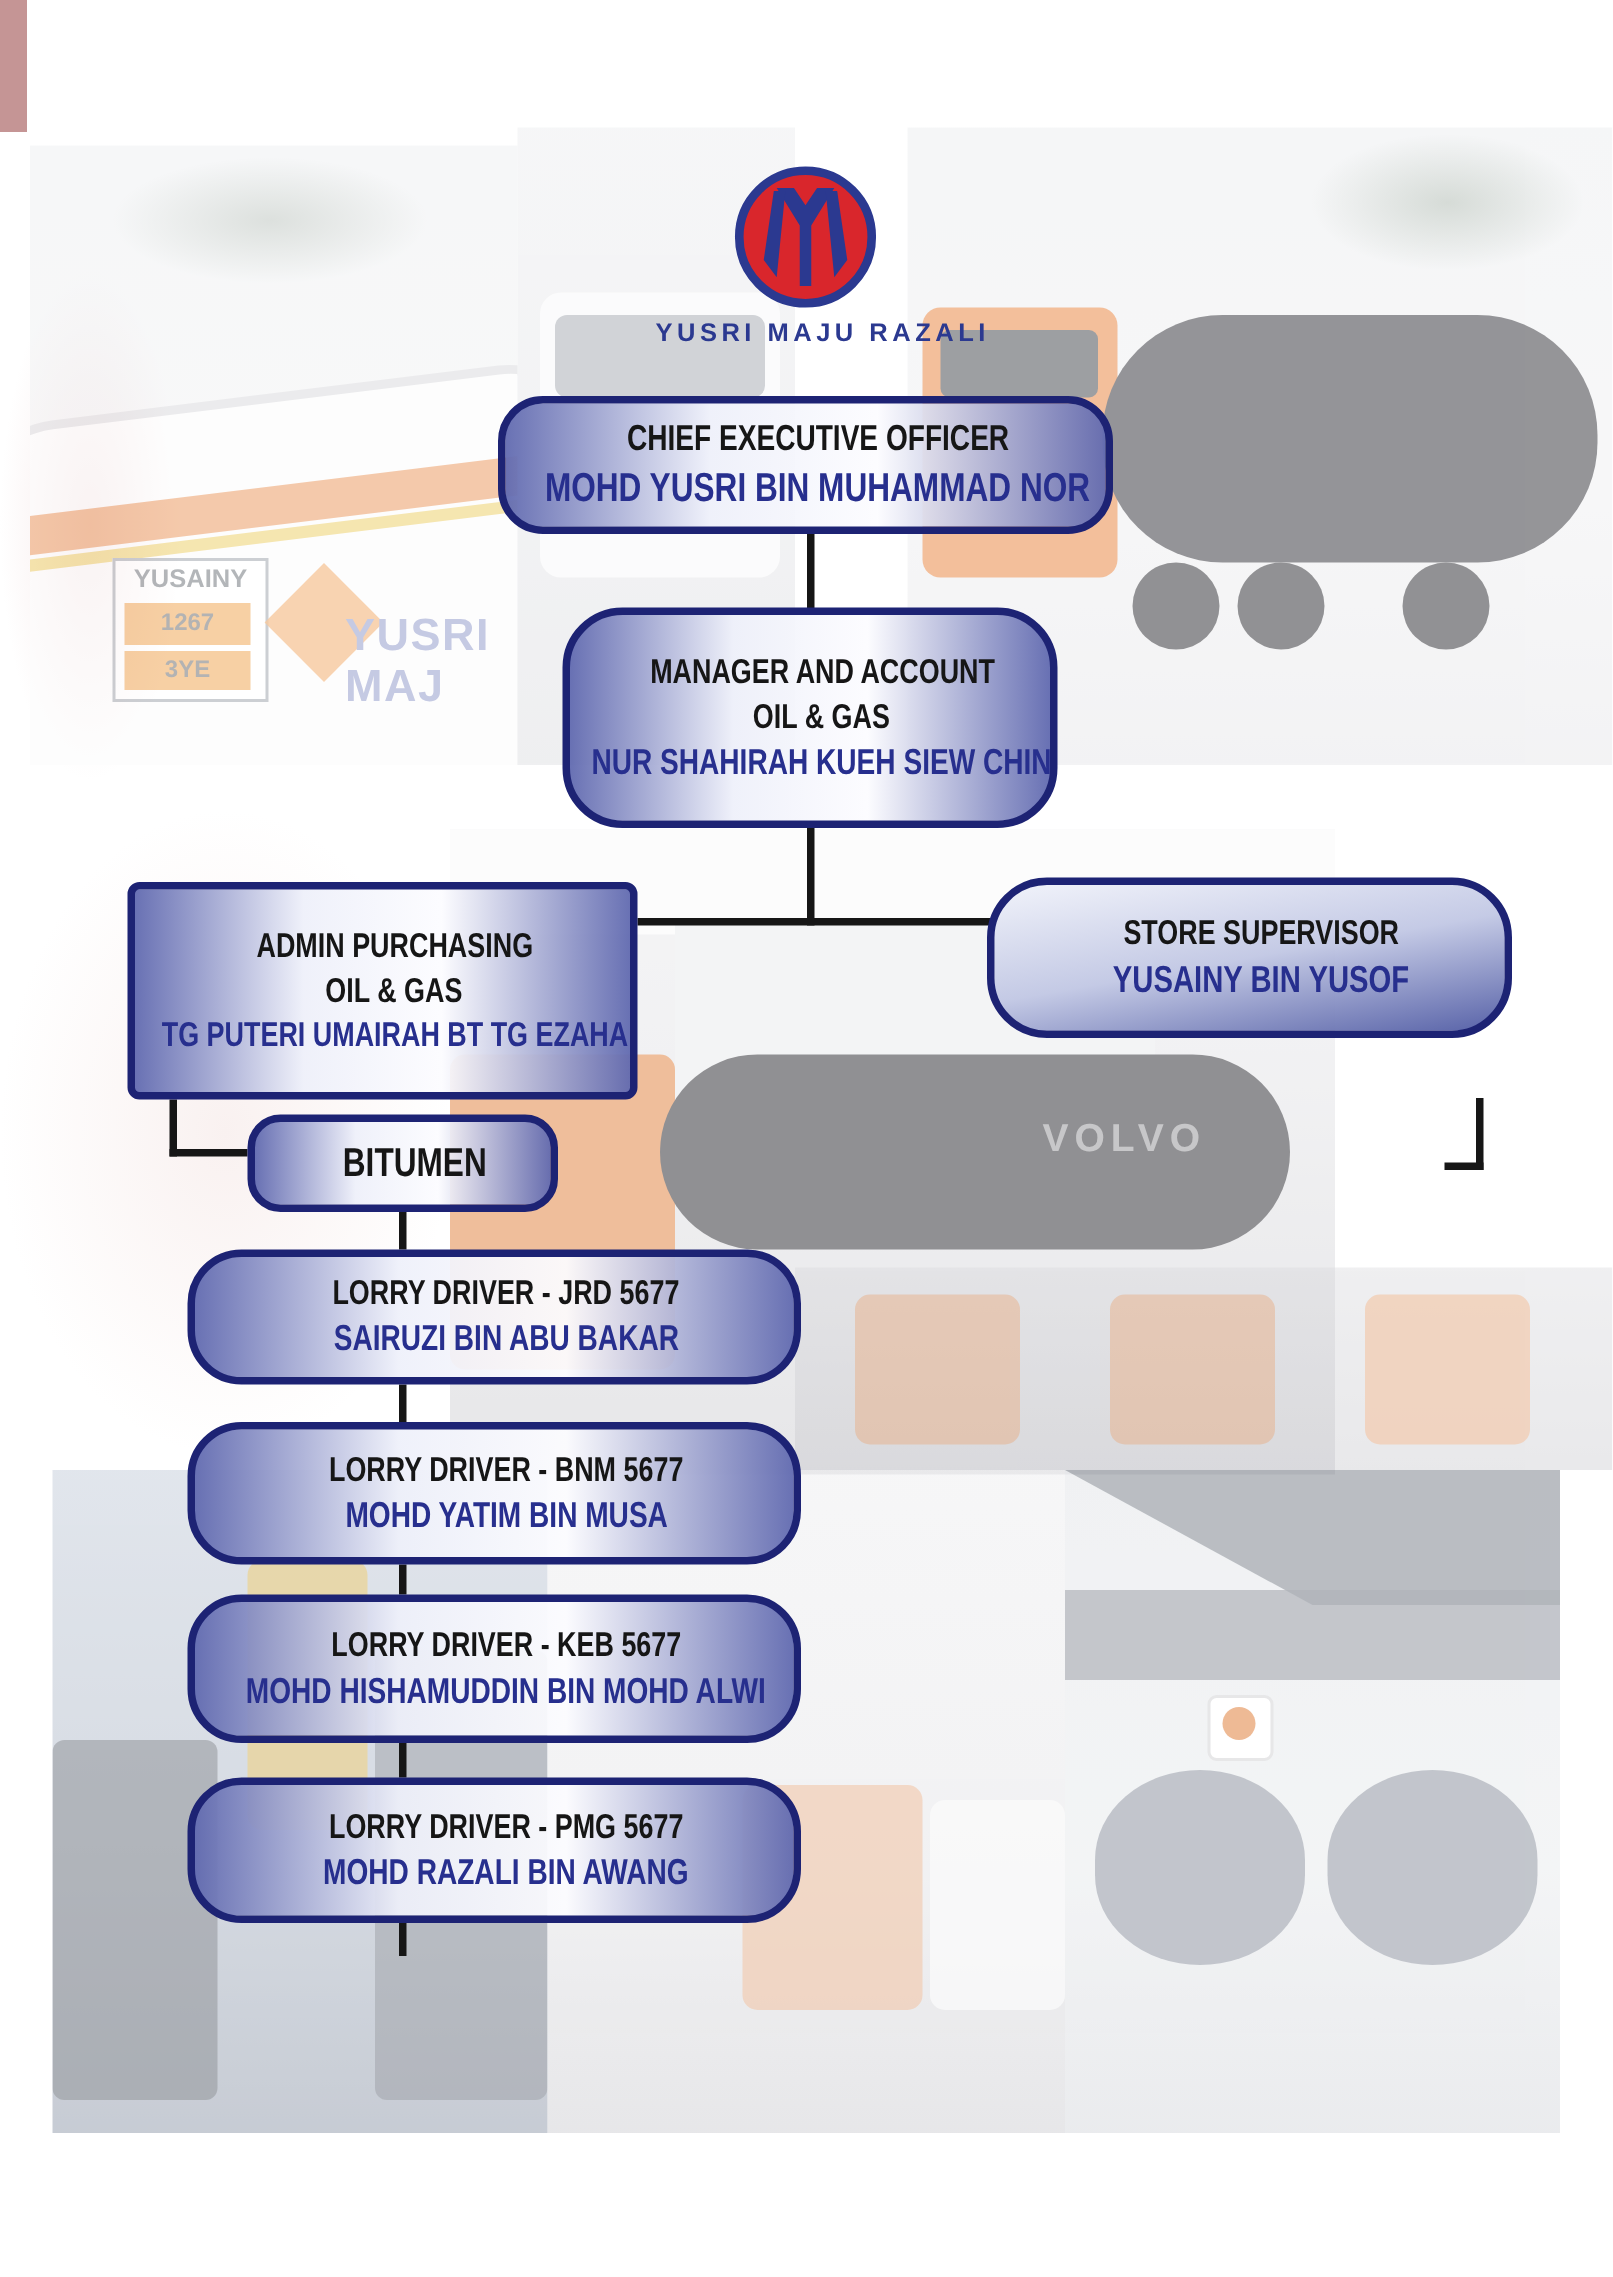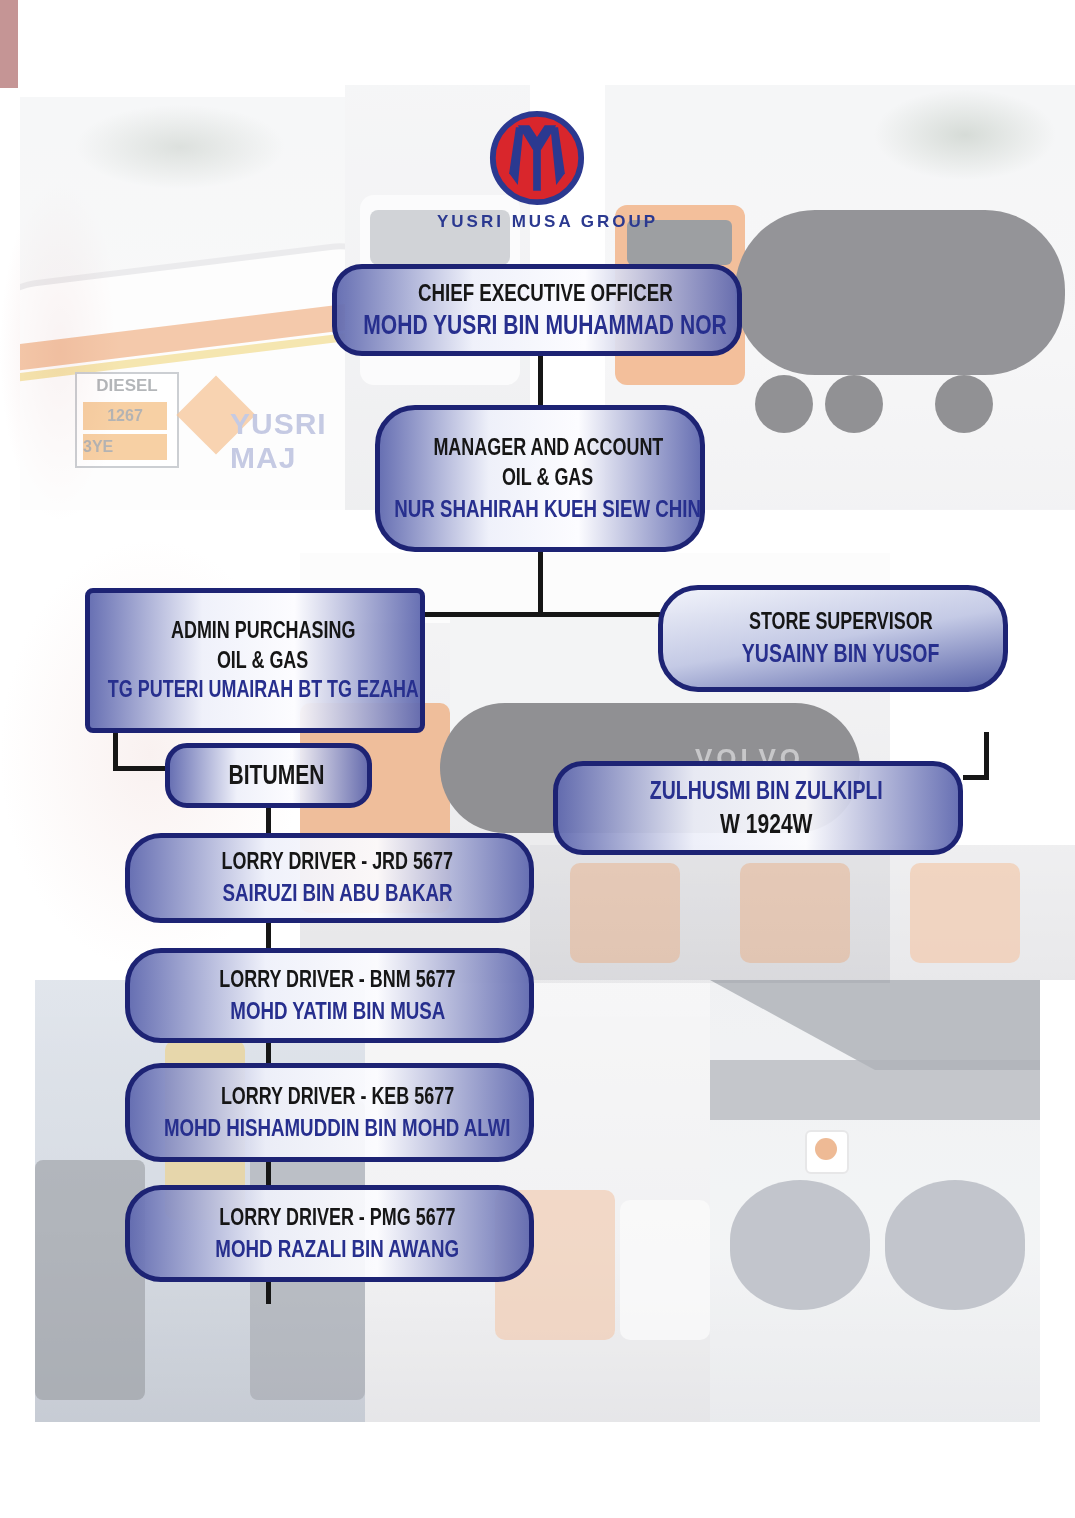--- a/index.html
+++ b/index.html
@@ -14,21 +14,21 @@
                  background:radial-gradient(closest-side,rgba(90,110,90,.35),rgba(90,110,90,0) 70%);}
   .tile-tl .tank{left:-30px;top:170px;width:420px;height:260px;background:#fdfdfd;border-radius:60px;
                  transform:rotate(-7deg);box-shadow:0 -6px 0 rgba(200,200,205,.6);}
   .tile-tl .stripe{left:-30px;top:225px;width:420px;height:26px;background:#e8823c;transform:rotate(-7deg);opacity:.85;}
   .tile-tl .stripe2{left:-30px;top:254px;width:420px;height:8px;background:#e8c23c;transform:rotate(-7deg);opacity:.8;}
   .tile-tl .placard{left:55px;top:275px;width:100px;height:92px;background:#fff;border:2px solid #9aa0a8;}
   .tile-tl .placard .p1{left:0;top:2px;width:100%;font-weight:bold;color:#6a7076;font-size:17px;text-align:center;}
   .tile-tl .placard .p2{left:6px;top:28px;width:84px;height:28px;background:#f0a24c;color:#6a6a6a;
                         font-weight:bold;font-size:16px;text-align:center;line-height:28px;}
   .tile-tl .placard .p3{left:6px;top:60px;width:84px;height:26px;background:#f0a24c;color:#6a6a6a;
-                        font-weight:bold;font-size:16px;text-align:left;line-height:26px;}
+                        font-weight:bold;font-size:16px;text-align:center;line-height:26px;}
   .tile-tl .diamond{left:168px;top:290px;width:56px;height:56px;background:#ef9440;transform:rotate(45deg);opacity:.8;}
   .tile-tl .brand{left:210px;top:310px;width:140px;color:#8d96c9;font-weight:bold;font-size:30px;letter-spacing:1px;}
   .tile-tm{left:345px;top:85px;width:185px;height:425px;opacity:.4;
            background:linear-gradient(#e8e9ec,#dfe0e4 60%,#d7d8dc);}
   .tile-tm .cab{left:15px;top:110px;width:160px;height:190px;background:#f7f7f8;border-radius:14px;}
   .tile-tm .win{left:25px;top:125px;width:140px;height:55px;background:#8e949e;border-radius:8px;}
   .tile-tr{left:605px;top:85px;width:470px;height:425px;opacity:.5;
            background:linear-gradient(#eceef0 0%,#f0f0f2 55%,#e7e7ea 100%);}
   .tile-tr .palm{left:230px;top:-15px;width:260px;height:130px;border-radius:50%;
                  background:radial-gradient(closest-side,rgba(80,105,80,.4),rgba(80,105,80,0) 70%);}
@@ -107,21 +107,21 @@
   <div class="ph strip-red"></div>
   <div class="ph smear1"></div>
   <div class="ph smear2"></div>
 
   <div class="ph tile-tl">
     <div class="palm"></div>
     <div class="tank"></div>
     <div class="stripe"></div>
     <div class="stripe2"></div>
     <div class="placard">
-      <div class="p1">DIESEL</div>
+      <div class="p1">YUSAINY</div>
       <div class="p2">1267</div>
       <div class="p3">3YE</div>
     </div>
     <div class="diamond"></div>
     <div class="brand">YUSRI MAJ</div>
   </div>
 
   <div class="ph tile-tm">
     <div class="cab"></div>
     <div class="win"></div>
@@ -172,21 +172,21 @@
   </div>
 
   <div class="logo">
     <svg viewBox="0 0 100 100">
       <circle cx="50" cy="50" r="46" fill="#d9262c" stroke="#2b3990" stroke-width="6"></circle>
       <path d="M30 16 L42 16 L50 28 L58 16 L70 16 L54 42 L54 84 L46 84 L46 42 Z" fill="#2b3990"></path>
       <path d="M28 18 L36 18 L30 78 L21 66 Z" fill="#2b3990"></path>
       <path d="M72 18 L64 18 L70 78 L79 66 Z" fill="#2b3990"></path>
     </svg>
   </div>
-  <div class="logo-text">YUSRI MUSA GROUP</div>
+  <div class="logo-text">YUSRI MAJU RAZALI</div>
 
   <div class="conn" style="left:538px;top:356px;width:5px;height:50px;"></div>
   <div class="conn" style="left:538px;top:552px;width:5px;height:65px;"></div>
   <div class="conn" style="left:425px;top:612px;width:235px;height:5px;"></div>
   <div class="conn" style="left:113px;top:733px;width:5px;height:38px;"></div>
   <div class="conn" style="left:113px;top:766px;width:52px;height:5px;"></div>
   <div class="conn" style="left:984px;top:732px;width:5px;height:48px;"></div>
   <div class="conn" style="left:963px;top:775px;width:26px;height:5px;"></div>
   <div class="conn" style="left:266px;top:808px;width:5px;height:25px;"></div>
   <div class="conn" style="left:266px;top:923px;width:5px;height:25px;"></div>
@@ -213,24 +213,20 @@
 
   <div class="node grad-v" id="node-store">
     <div class="t">STORE SUPERVISOR</div>
     <div class="n">YUSAINY BIN YUSOF</div>
   </div>
 
   <div class="node grad-h" id="node-bitumen">
     <div class="t">BITUMEN</div>
   </div>
 
-  <div class="node grad-h" id="node-zulhusmi">
-    <div class="n">ZULHUSMI BIN ZULKIPLI</div>
-    <div class="t">W 1924W</div>
-  </div>
 
   <div class="node grad-h driver" id="drv0">
     <div class="t">LORRY DRIVER - JRD 5677</div>
     <div class="n">SAIRUZI BIN ABU BAKAR</div>
   </div>
   <div class="node grad-h driver" id="drv1">
     <div class="t">LORRY DRIVER - BNM 5677</div>
     <div class="n">MOHD YATIM BIN MUSA</div>
   </div>
   <div class="node grad-h driver" id="drv2">

